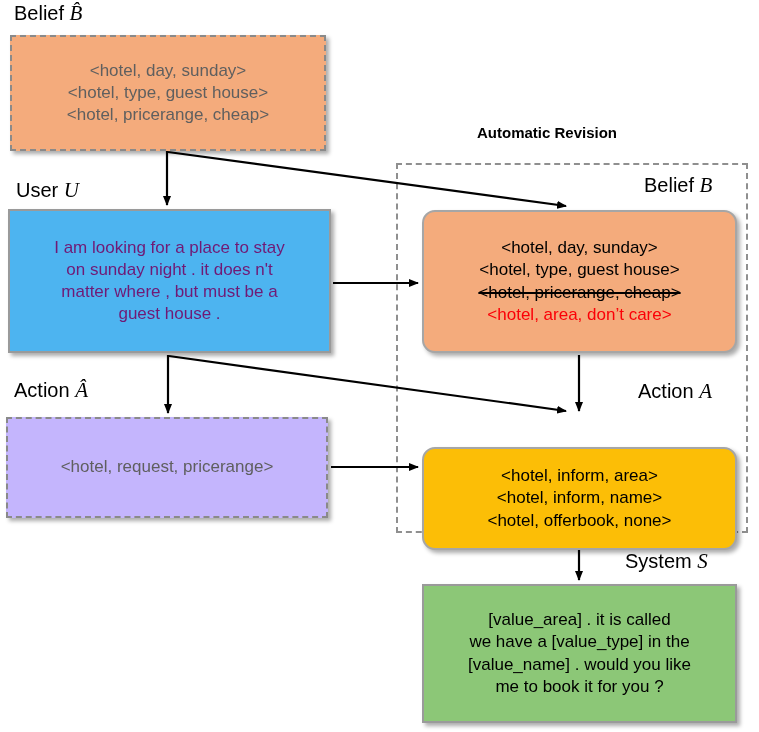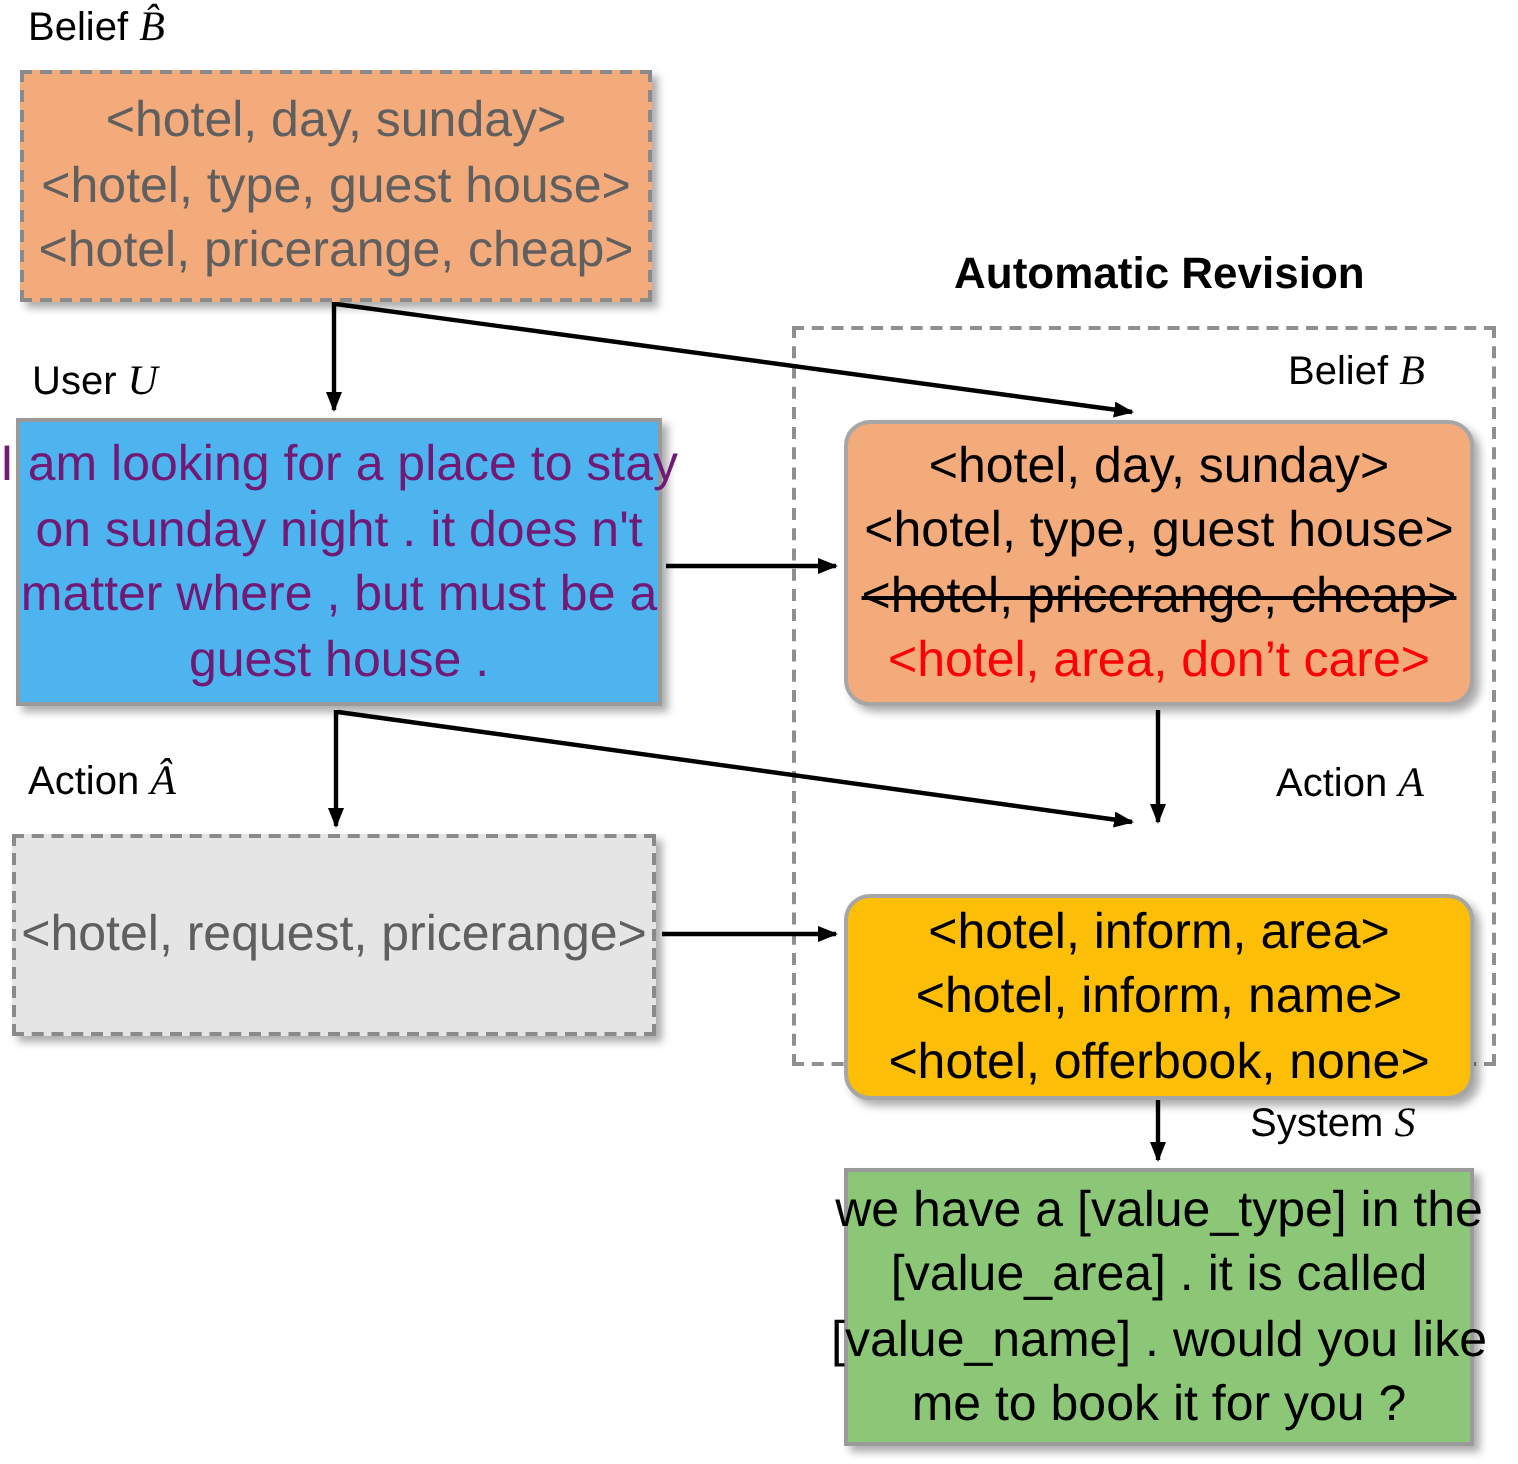--- a/index.html
+++ b/index.html
@@ -34,35 +34,35 @@
     z-index: 8;
     line-height: 1.1;
   }
   .label .sym {
     font-family: "Liberation Serif", serif;
     font-style: italic;
     font-size: 21px;
   }
   .sectiontitle {
     position: absolute;
-    font-size: 22px;
+    font-size: 15px;
     font-weight: bold;
     color: #000000;
     white-space: nowrap;
     z-index: 8;
   }
   .box {
     position: absolute;
     box-sizing: border-box;
     display: flex;
     flex-direction: column;
     align-items: center;
     justify-content: center;
     text-align: right;
-    font-size: 25px;
+    font-size: 17px;
     line-height: 1.30;
     z-index: 6;
     box-shadow: 3px 3px 4px rgba(0,0,0,0.33);
   }
   .box .ln { display: block; white-space: nowrap; }
   .box .ln.strike { text-decoration: line-through; text-decoration-thickness: 2px; }
 
   .belief-hat {
     background: #f4ab7c;
     border: 2.5px dashed #8a8a8a;
@@ -73,21 +73,21 @@
     border: 2px solid #a6a6a6;
     border-radius: 13px;
     color: #000000;
   }
   .user-box {
     background: #4db4f0;
     border: 2px solid #9a9a9a;
     color: #701a75;
   }
   .action-hat {
-    background: #e5e5e5;
+    background: #c4b5fd;
     border: 2.5px dashed #8a8a8a;
     color: #5f5f5f;
   }
   .action-a {
     background: #fcbe06;
     border: 2px solid #a6a6a6;
     border-radius: 13px;
     color: #000000;
     margin-top: 32px;
   }
@@ -169,22 +169,22 @@
     <span class="ln red">&lt;hotel, area, don’t care&gt;</span>
   </div>
 
   <div class="box action-a" style="left:422px; top:415px; width:315px; height:103px;">
     <span class="ln">&lt;hotel, inform, area&gt;</span>
     <span class="ln">&lt;hotel, inform, name&gt;</span>
     <span class="ln">&lt;hotel, offerbook, none&gt;</span>
   </div>
 
   <div class="box system-box" style="left:422px; top:584px; width:315px; height:139px;">
+    <span class="ln">[value_area] . it is called</span>
     <span class="ln">we have a [value_type] in the</span>
-    <span class="ln">[value_area] . it is called</span>
     <span class="ln">[value_name] . would you like</span>
     <span class="ln">me to book it for you ?</span>
   </div>
 
   <svg class="wires" viewBox="0 0 759 732">
     <defs>
       <marker id="ah" markerWidth="10" markerHeight="8" refX="9" refY="4" orient="auto" markerUnits="userSpaceOnUse">
         <path d="M0,0 L10,4 L0,8 z" fill="#000000"></path>
       </marker>
     </defs>

